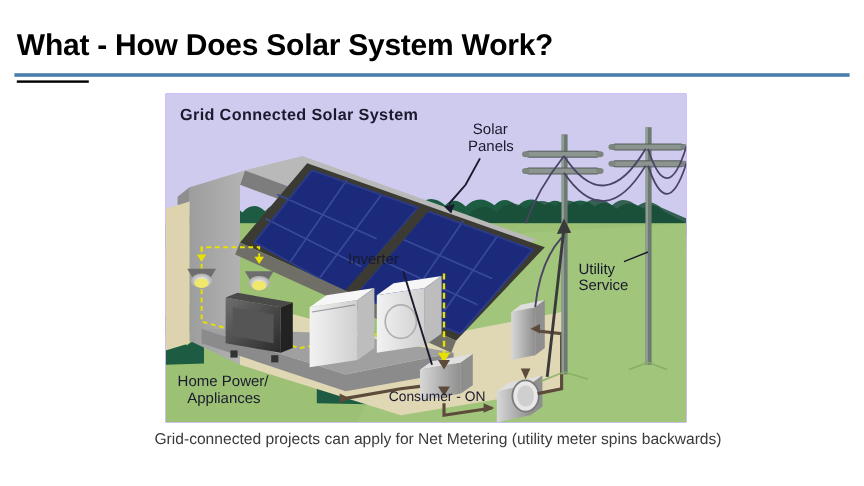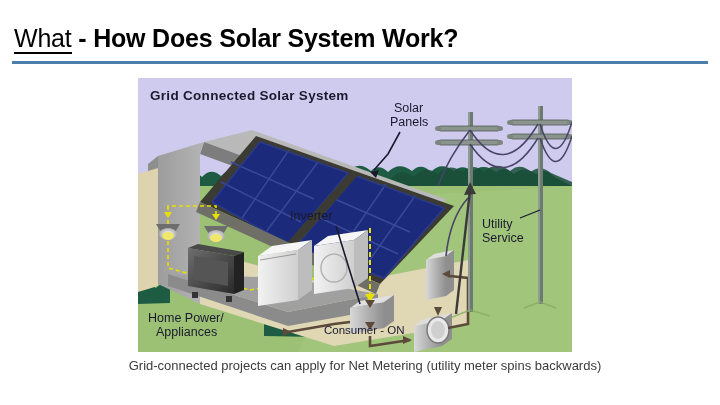--- a/index.html
+++ b/index.html
@@ -19,23 +19,23 @@
   #slide-title {
     position: absolute;
     left: 14px;
     top: 24px;
     font-size: 25px;
     color: #000000;
     white-space: nowrap;
     letter-spacing: -0.2px;
   }
   #slide-title .kw {
-    font-weight: normal;
+    font-weight: bold;
     border-bottom: 2px solid #000000;
-    padding-bottom: 0px;
+    padding-bottom: 15px;
   }
   #slide-title .rest {
     font-weight: bold;
   }
   #title-rule {
     position: absolute;
     left: 12px;
     top: 61px;
     width: 696px;
     height: 3px;

